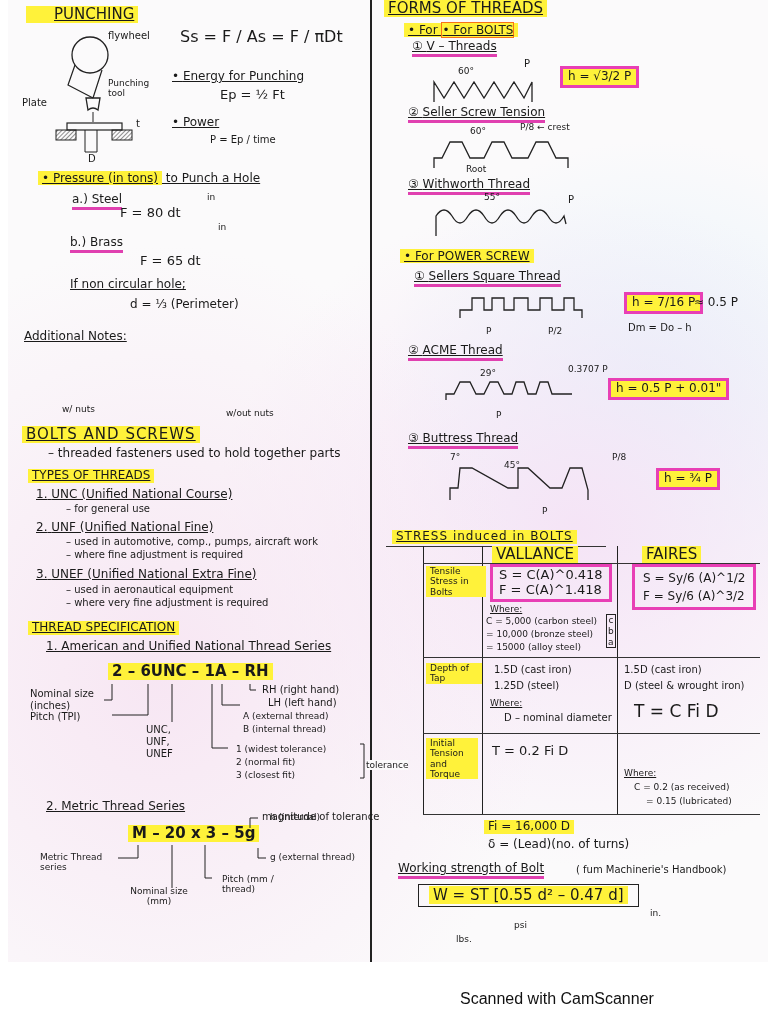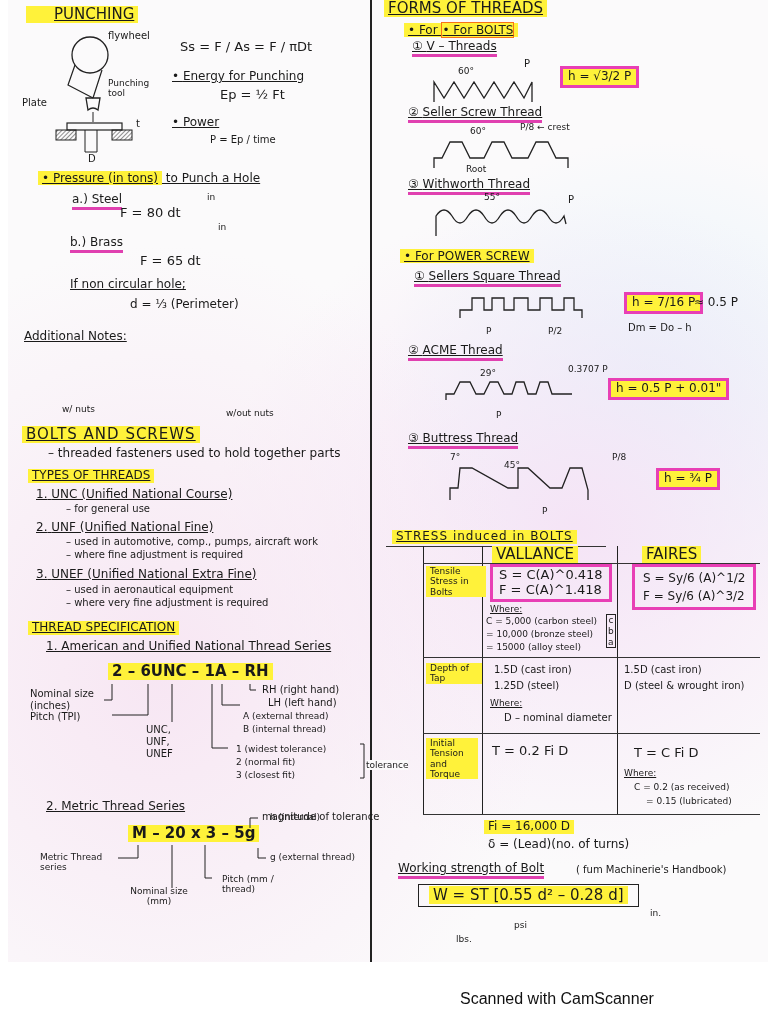--- a/index.html
+++ b/index.html
@@ -48,21 +48,21 @@
         <line x1="0" y1="0" x2="0" y2="3" stroke="#222" stroke-width="1"></line>
       </pattern>
     </defs>
 </svg>
 <div class="t sm" style="left:108px;top:30px;">flywheel</div>
 <div class="t xs" style="left:108px;top:78px;white-space:normal;width:40px;">Punching tool</div>
 <div class="t sm" style="left:22px;top:97px;">Plate</div>
 <div class="t sm" style="left:136px;top:118px;">t</div>
 <div class="t sm" style="left:88px;top:153px;">D</div>
 
-<div class="t" style="left:180px;top:40px;font-size:13px;text-align:center;">Ss = F / As = F / πDt</div>
+<div class="t" style="left:180px;top:28px;font-size:16px;text-align:center;">Ss = F / As = F / πDt</div>
 <div class="t ul" style="left:172px;top:70px;">• <span>Energy for Punching</span></div>
 <div class="t" style="left:220px;top:88px;font-size:13px;">Ep = ½ Ft</div>
 <div class="t ul" style="left:172px;top:116px;">• <span>Power</span></div>
 <div class="t" style="left:210px;top:134px;font-size:10px;">P = Ep / time</div>
 
 <div class="t ul" style="left:38px;top:172px;"><span class="hl">• Pressure (in tons)</span> to Punch a Hole</div>
 <div class="t pk" style="left:72px;top:193px;">a.) Steel</div>
 <div class="t" style="left:120px;top:206px;font-size:13px;">F = 80 dt</div>
 <div class="t xs" style="left:207px;top:192px;">in</div>
 <div class="t xs" style="left:218px;top:222px;">in</div>
@@ -133,21 +133,21 @@
 <div class="t ul" style="left:404px;top:24px;"><span class="hl">• For <span style="border:1px solid #f97316;">• For BOLTS</span></span></div>
 
 <div class="t ul pk" style="left:412px;top:40px;">① <span>V – Threads</span></div>
 <svg style="left:432px;top:60px;" width="110" height="45">
   <path d="M2 42 L2 22 L12 38 L22 22 L32 38 L42 22 L52 38 L62 22 L72 38 L82 22 L92 38 L100 22 L100 42" fill="none" stroke="#222" stroke-width="1.3"></path>
 </svg>
 <div class="t xs" style="left:458px;top:66px;">60°</div>
 <div class="t sm" style="left:524px;top:58px;">P</div>
 <div class="t box" style="left:560px;top:66px;">h = √3/2 P</div>
 
-<div class="t ul pk" style="left:408px;top:106px;">② <span>Seller Screw Thread</span></div>
+<div class="t ul pk" style="left:408px;top:106px;">② <span>Seller Screw Tension</span></div>
 <svg style="left:432px;top:138px;" width="170" height="40">
   <path d="M2 30 L2 20 L10 20 L18 4 L30 4 L38 20 L52 20 L60 4 L72 4 L80 20 L96 20 L104 4 L116 4 L124 20 L136 20 L136 30" fill="none" stroke="#222" stroke-width="1.3"></path>
 </svg>
 <div class="t xs" style="left:470px;top:126px;">60°</div>
 <div class="t xs" style="left:520px;top:122px;">P/8 ← crest</div>
 <div class="t xs" style="left:466px;top:164px;">Root</div>
 
 <div class="t ul pk" style="left:408px;top:178px;">③ <span>Withworth Thread</span></div>
 <svg style="left:434px;top:200px;" width="170" height="40">
   <path d="M2 36 L2 16 Q10 4 18 16 Q26 30 34 16 Q42 4 50 16 Q58 30 66 16 Q74 4 82 16 Q90 30 98 16 Q106 4 114 16 Q122 30 130 16 L132 24" fill="none" stroke="#222" stroke-width="1.3"></path>
@@ -221,30 +221,30 @@
 <div class="t xs hl" style="left:426px;top:663px;white-space:normal;width:48px;">Depth of Tap</div>
 <div class="t sm" style="left:494px;top:664px;">1.5D (cast iron)</div>
 <div class="t sm" style="left:494px;top:680px;">1.25D (steel)</div>
 <div class="t xs ul" style="left:490px;top:698px;">Where:</div>
 <div class="t sm" style="left:504px;top:712px;">D – nominal diameter</div>
 <div class="t sm" style="left:624px;top:664px;">1.5D (cast iron)</div>
 <div class="t sm" style="left:624px;top:680px;white-space:normal;width:130px;">D (steel &amp; wrought iron)</div>
 
 <div class="t xs hl" style="left:426px;top:738px;white-space:normal;width:44px;">Initial Tension and Torque</div>
 <div class="t" style="left:492px;top:744px;font-size:13px;">T = 0.2 Fi D</div>
-<div class="t" style="left:634px;top:746px;font-size:13px;">T = C Fi D</div>
+<div class="t" style="left:634px;top:702px;font-size:17px;">T = C Fi D</div>
 <div class="t xs ul" style="left:624px;top:768px;">Where:</div>
 <div class="t xs" style="left:634px;top:782px;">C = 0.2 (as received)</div>
 <div class="t xs" style="left:646px;top:796px;">= 0.15 (lubricated)</div>
 
 <div class="t hl" style="left:484px;top:820px;">Fi = 16,000 D</div>
 <div class="t" style="left:488px;top:838px;">δ = (Lead)(no. of turns)</div>
 
 <div class="t ul pk" style="left:398px;top:862px;">Working strength of Bolt</div>
 <div class="t sm" style="left:576px;top:864px;">( fum Machinerie's Handbook)</div>
 <div class="t" style="left:418px;top:884px;border:1px solid #222;padding:2px 10px;font-size:15px;">
-  <span class="hl">W = ST [0.55 d² – 0.28 d]</span>
+  <span class="hl">W = ST [0.55 d² – 0.47 d]</span>
 </div>
 <div class="t xs" style="left:456px;top:934px;">lbs.</div>
 <div class="t xs" style="left:514px;top:920px;">psi</div>
 <div class="t xs" style="left:650px;top:908px;">in.</div>
 
 <div class="footer">Scanned with CamScanner</div>
 
 </body></html>

